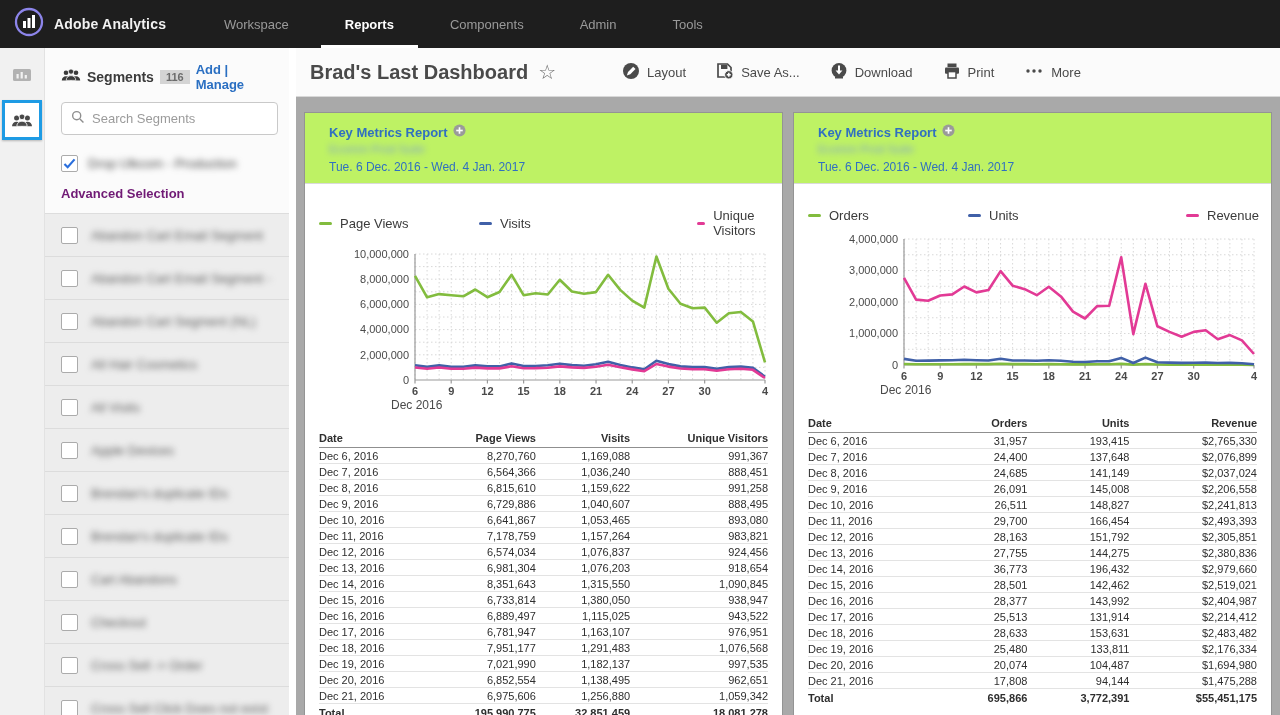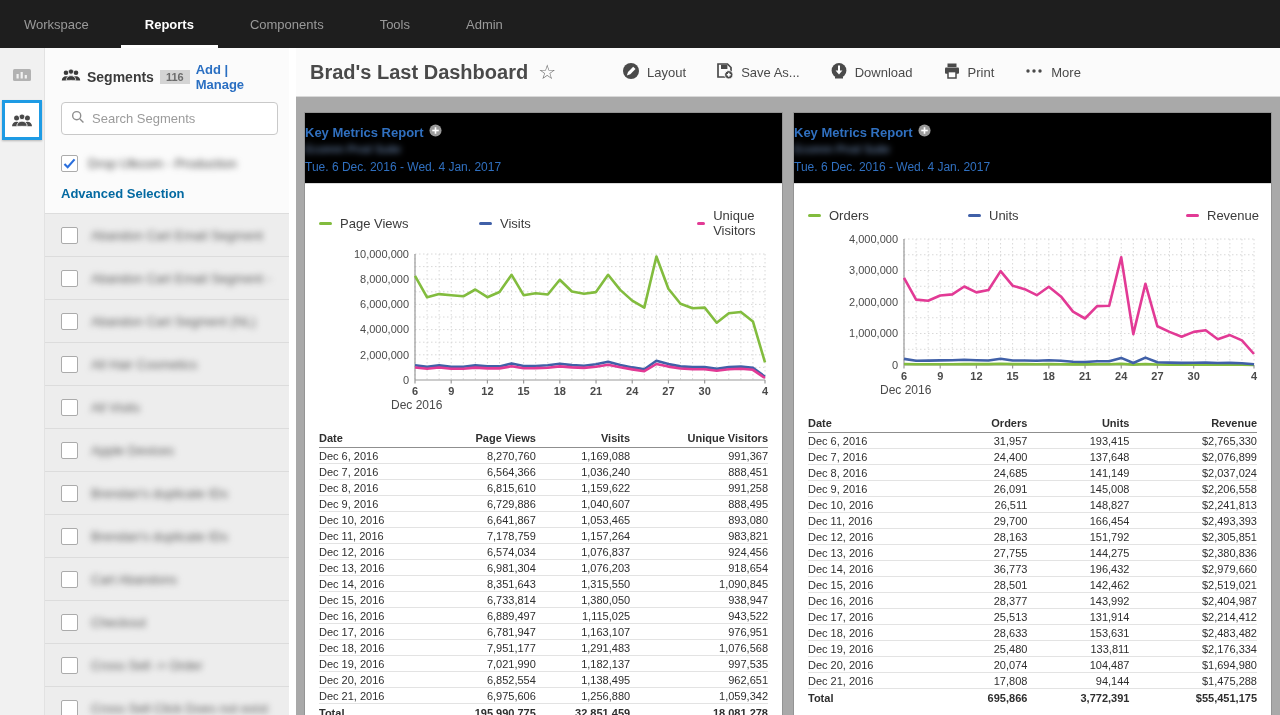--- a/index.html
+++ b/index.html
@@ -31,21 +31,21 @@
   .seg-badge { background:#d4d4d4; color:#6c6c6c; font-size:11px; font-weight:700;
                padding:1px 6px; border-radius:0; }
   .add-manage { margin-left:auto; color:#2a6fc2; font-size:13px; font-weight:700; text-decoration:none; }
   .search-row { display:flex; gap:16px; padding:2px 12px 10px 16px; }
   .search-box { flex:1; display:flex; align-items:center; gap:7px; background:#fff;
                 border:1px solid #c9c9c9; border-radius:4px; height:33px; padding:0 9px; }
   .search-box input { border:none; outline:none; flex:1; font-size:13px; color:#444;
                       font-family:"Liberation Sans", sans-serif; background:transparent; }
   .search-box input::placeholder { color:#9b9b9b; }
   .seg-selected { display:flex; align-items:center; gap:10px; padding:10px 16px 4px 16px; }
-  .adv-link { display:block; padding:10px 16px 12px 16px; color:#0369a1; font-size:13px;
+  .adv-link { display:block; padding:10px 16px 12px 16px; color:#701a75; font-size:13px;
               font-weight:700; text-decoration:none; }
   .checkbox { width:17px; height:17px; background:#fff; border:1px solid #ababab; border-radius:2px;
               flex:0 0 17px; display:flex; align-items:center; justify-content:center; }
   .blurred { filter:blur(3px); }
   .sel-label { font-size:13px; color:#4a4a4a; }
   .seg-list { flex:1; overflow:hidden; border-top:1px solid #ddd; }
   .seg-item { height:43px; background:#ededed; border-bottom:1px solid #dcdcdc;
               display:flex; align-items:center; gap:13px; padding:0 14px 0 16px; }
   .seg-item-label { font-size:13px; color:#5c5c5c; filter:blur(3px); white-space:nowrap;
                     overflow:hidden; }
@@ -60,21 +60,21 @@
   .star { font-size:20px; color:#6f6f6f; margin-left:10px; line-height:1; }
   .toolbar { display:flex; align-items:center; gap:30px; margin-left:66px; }
   .tool-btn { display:flex; align-items:center; gap:7px; font-size:13px; color:#4a4a4a; cursor:pointer; }
 
   .canvas { flex:1; background:#a9a9a9; padding:15px 8px 9px 8px; display:flex; gap:10px;
             align-items:stretch; }
   .canvas-after { height:18px; background:#f9f9f9; }
 
   .panel { width:480px; background:#fff; border:1px solid #949494; display:flex;
            flex-direction:column; overflow:hidden; }
-  .panel-head { background:#000000; border-bottom:1px solid #dadada; padding:10px 16px 9px 0; }
+  .panel-head { background:#bef264; border-bottom:1px solid #dadada; padding:10px 16px 9px 24px; }
   .panel-title-row { display:flex; align-items:center; gap:6px; }
   .panel-title { font-size:13px; font-weight:700; color:#3070c0; }
   .panel-sub { font-size:11.5px; color:#7fa0cf; filter:blur(3px); margin-top:2px; width:150px; }
   .panel-date { font-size:12px; color:#3070c0; margin-top:5px; }
   .panel-body { padding:0 14px 8px 14px; flex:1; display:flex; flex-direction:column; }
   .legend { display:grid; grid-template-columns:160px 218px auto; margin-top:24px; }
   .legend-item { display:flex; align-items:center; gap:8px; font-size:13px; color:#3b3b3b; }
   .legend-dash { width:13px; height:3px; border-radius:2px; }
   .chartwrap { margin-top:8px; }
   .chartwrap svg { display:block; }
@@ -87,26 +87,37 @@
   table.metrics td:first-child { text-align:left; }
   table.metrics tr.total td { font-weight:700; border-top:1px solid #8f8f8f; border-bottom:none;
                               padding-top:3px; }
 </style>
 </head>
 <body>
 
 <div class="app">
 
   <header class="topnav">
+    <div class="brand">
+      <span>
+        <svg width="30" height="30" viewBox="0 0 30 30">
+          <circle cx="15" cy="15" r="13" fill="none" stroke="#8d85ea" stroke-width="2.3"></circle>
+          <rect x="9" y="14" width="3" height="7" fill="#fff"></rect>
+          <rect x="13.5" y="11" width="3" height="10" fill="#fff"></rect>
+          <rect x="18" y="8" width="3" height="13" fill="#fff"></rect>
+        </svg>
+      </span>
+      <span class="brand-name">Adobe Analytics</span>
+    </div>
     <nav class="nav-menu">
         <div class="nav-item">Workspace</div>
         <div class="nav-item active">Reports</div>
         <div class="nav-item">Components</div>
+        <div class="nav-item">Admin</div>
         <div class="nav-item">Tools</div>
-        <div class="nav-item">Admin</div>
       </nav>
   </header>
 
   <div class="content">
 
     <div class="rail">
       <div class="rail-btn">
         <svg width="20" height="16" viewBox="0 0 20 16">
           <rect x="1" y="2" width="18" height="12" rx="1.5" fill="#b2b2b2"></rect>
           <rect x="4.5" y="7" width="2.2" height="4.5" fill="#f1f1f1"></rect>

